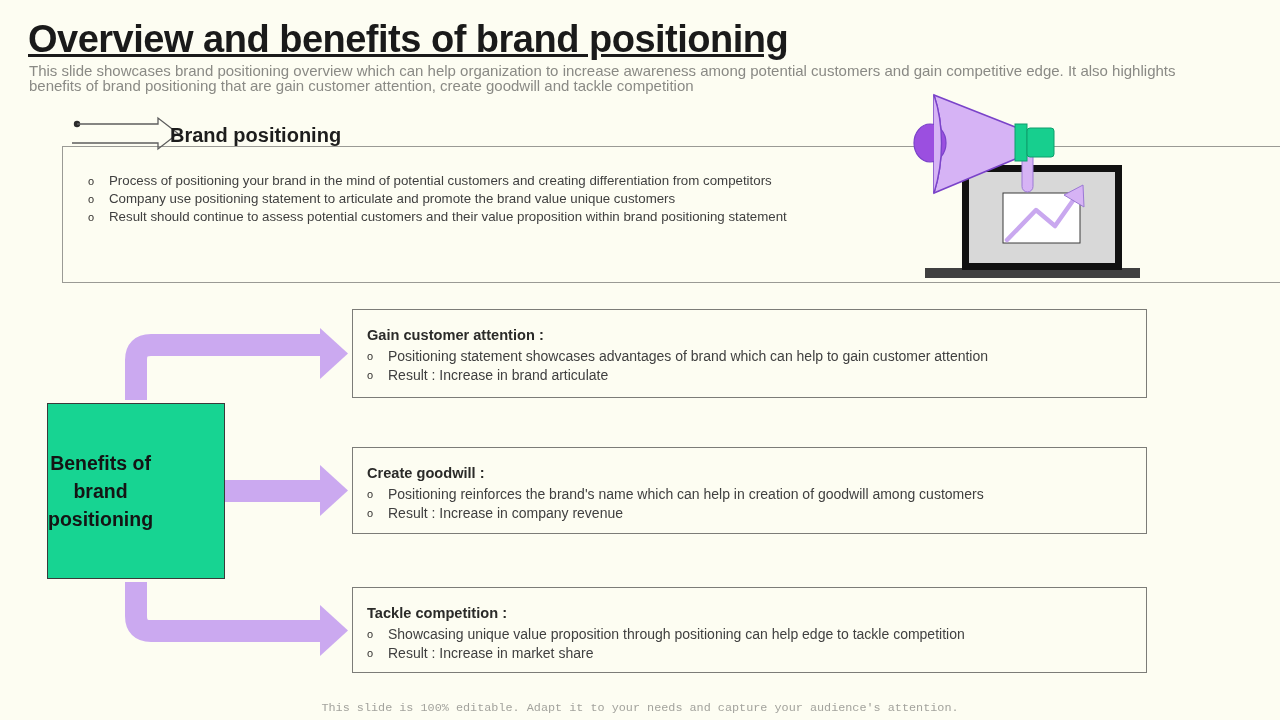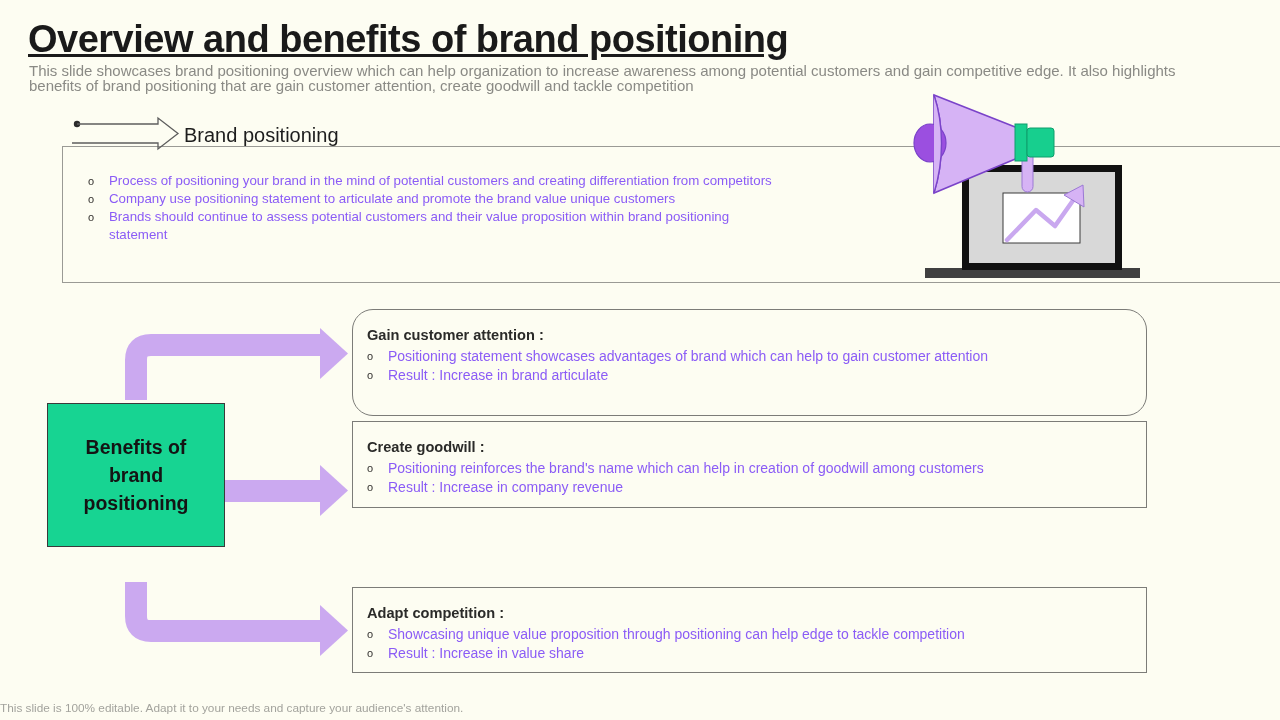--- a/index.html
+++ b/index.html
@@ -57,23 +57,22 @@
     left: 72px;
     top: 116px;
     width: 110px;
     height: 36px;
   }
   #bp-heading {
     position: absolute;
     left: 170px;
     top: 124px;
     font-size: 20px;
-    font-weight: normal;
+    font-weight: bold;
     color: #1d1d1d;
-    margin-left: 14px;
   }
   #bp-list {
     position: absolute;
     left: 88px;
     top: 172px;
     width: 700px;
   }
 
   .bullet-row {
     display: flex;
@@ -85,45 +84,44 @@
     width: 21px;
     font-size: 11px;
     line-height: 18px;
     color: #33312f;
     text-align: left;
   }
   .bullet-text {
     flex: 1 1 auto;
     font-size: 13.3px;
     line-height: 18px;
-    color: #8b5cf6;
+    color: #404040;
   }
 
   
   #illustration {
     position: absolute;
     left: 900px;
     top: 85px;
     width: 290px;
     height: 205px;
   }
 
   
   #hub {
     position: absolute;
     left: 47px;
     top: 403px;
     width: 178px;
-    height: 144px;
+    height: 176px;
     background: #17d492;
     border: 1px solid #3a3a3a;
     box-sizing: border-box;
     display: flex;
     align-items: center;
-    justify-content: center;
   }
   #hub-label {
     font-size: 19.5px;
     font-weight: bold;
     line-height: 28px;
     color: #141414;
     text-align: center;
   }
 
   
@@ -138,22 +136,22 @@
 
   
   .card {
     position: absolute;
     left: 352px;
     width: 795px;
     border: 1px solid #7c7c78;
     box-sizing: border-box;
     background: transparent;
   }
-  #card-0 { top: 309px; height: 107px; border-radius: 21px; }
-  #card-1 { top: 421px; height: 87px; }
+  #card-0 { top: 309px; height: 89px; }
+  #card-1 { top: 447px; height: 87px; }
   #card-2 { top: 587px; height: 86px; }
 
   .card-title {
     position: absolute;
     left: 14px;
     top: 17px;
     font-size: 14.6px;
     font-weight: bold;
     color: #2b2b29;
   }
@@ -167,22 +165,24 @@
     font-size: 14px;
     line-height: 18.5px;
   }
 
   
   #footer {
     position: absolute;
     left: 0;
     top: 701px;
     width: 1280px;
+    text-align: center;
     font-size: 11.8px;
     color: #a3a39d;
+    font-family: Liberation Mono, monospace;
   }
 </style>
 </head>
 <body>
 
 <div id="slide">
 
   <div id="title">Overview and benefits of brand positioning</div>
   <div id="subtitle">This slide showcases brand positioning overview which can help organization to increase awareness among potential customers and gain competitive edge. It also highlights benefits of brand positioning that are gain customer attention, create goodwill and tackle competition</div>
 
@@ -199,21 +199,21 @@
     <div class="bullet-row">
       <span class="bullet-mark">o</span>
       <span class="bullet-text">Process of positioning your brand in the mind of potential customers and creating differentiation from competitors</span>
     </div>
     <div class="bullet-row">
       <span class="bullet-mark">o</span>
       <span class="bullet-text">Company use positioning statement to articulate and promote the brand value unique customers</span>
     </div>
     <div class="bullet-row">
       <span class="bullet-mark">o</span>
-      <span class="bullet-text">Brands should continue to assess potential customers and their value proposition within brand positioning statement</span>
+      <span class="bullet-text">Result should continue to assess potential customers and their value proposition within brand positioning statement</span>
     </div>
   </div>
 
   <svg id="illustration" viewBox="0 0 290 205">
 
     <rect x="25" y="183" width="215" height="10" fill="#404040"></rect>
 
     <rect x="62" y="80" width="160" height="105" fill="#111111"></rect>
     <rect x="69" y="87" width="146" height="91" fill="#d8d8d8"></rect>
 
@@ -272,28 +272,28 @@
         <span class="bullet-text">Positioning reinforces the brand's name which can help in creation of goodwill among customers</span>
       </div>
       <div class="bullet-row">
         <span class="bullet-mark">o</span>
         <span class="bullet-text">Result : Increase in company revenue</span>
       </div>
     </div>
   </div>
 
   <div class="card" id="card-2">
-    <div class="card-title">Adapt competition :</div>
+    <div class="card-title">Tackle competition :</div>
     <div class="card-list">
       <div class="bullet-row">
         <span class="bullet-mark">o</span>
         <span class="bullet-text">Showcasing unique value proposition through positioning can help edge to tackle competition</span>
       </div>
       <div class="bullet-row">
         <span class="bullet-mark">o</span>
-        <span class="bullet-text">Result : Increase in value share</span>
+        <span class="bullet-text">Result : Increase in market share</span>
       </div>
     </div>
   </div>
 
   <div id="footer">This slide is 100% editable. Adapt it to your needs and capture your audience's attention.</div>
 
 </div>
 
 </body></html>

